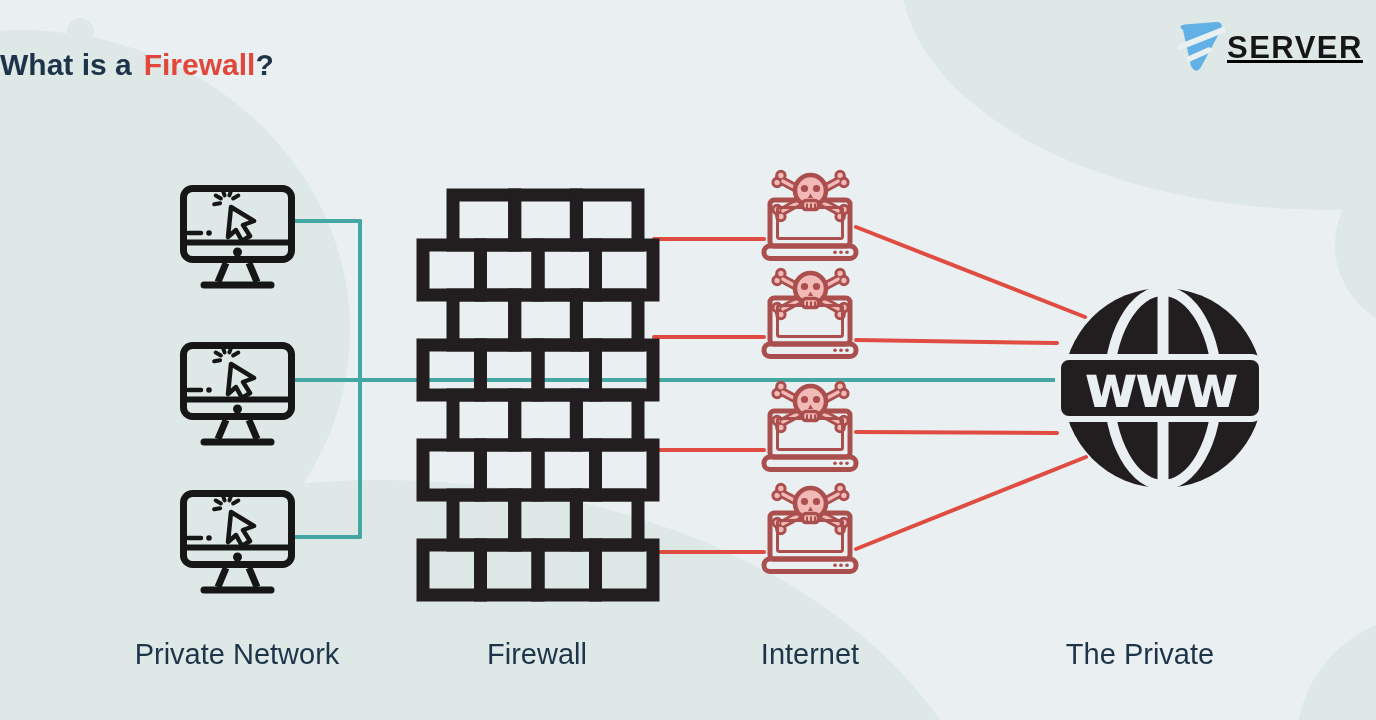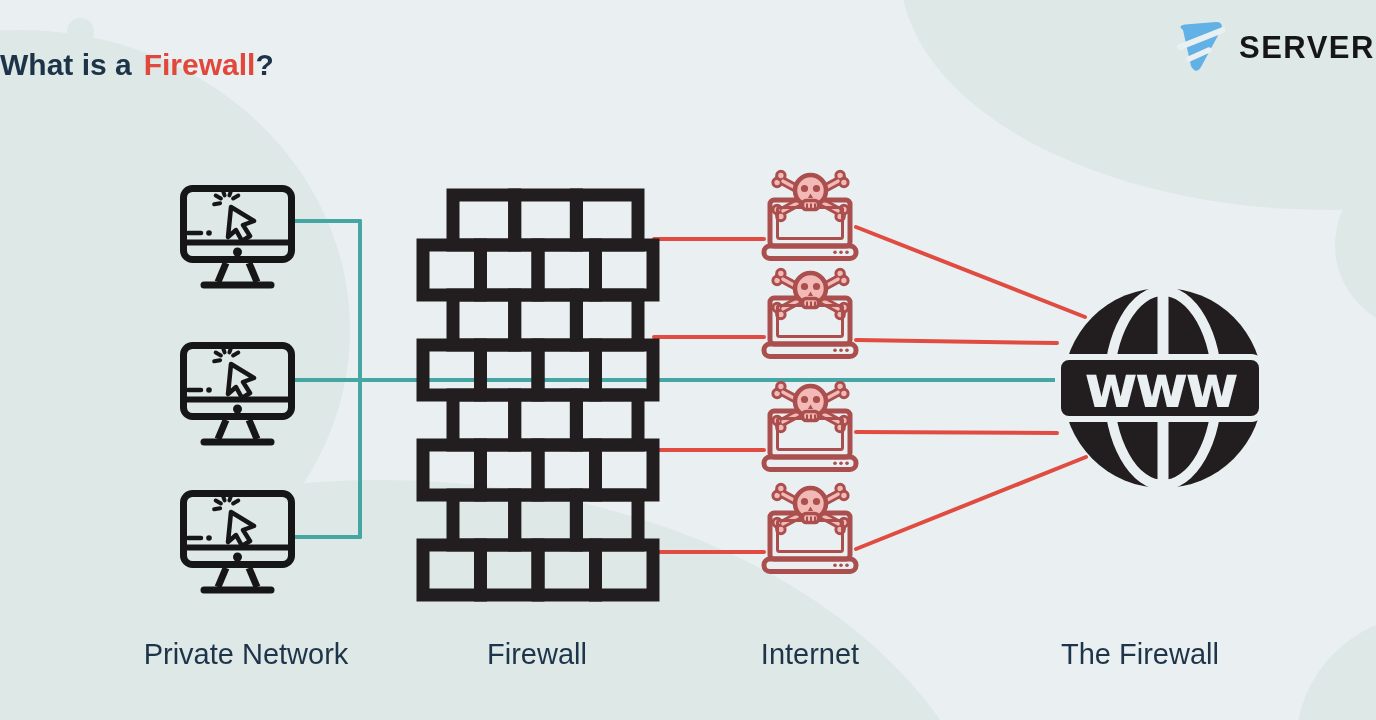--- a/index.html
+++ b/index.html
@@ -17,28 +17,28 @@
   #blob-bottomright{left:1296px;top:615px;width:260px;height:260px;}
 
   #diagram-svg{position:absolute;left:0;top:0;}
 
   .title{
     position:absolute;left:0;top:48px;width:100%;text-align:left;
     font-size:30px;font-weight:600;color:#1d3348;letter-spacing:0px;
   }
   .title .hl{color:#e2473c;font-weight:800;margin-left:12px;}
 
-  .logo{position:absolute;top:20px;left:1173px;display:flex;align-items:center;gap:14px;}
+  .logo{position:absolute;top:20px;left:1173px;display:flex;align-items:center;gap:2px;text-decoration:underline;}
   .logo .brand{font-size:31px;font-weight:800;color:#161616;letter-spacing:1.5px;margin-top:4px;}
 
   .axis-label{
     position:absolute;top:638px;transform:translateX(-50%);
     font-size:29px;font-weight:500;color:#1e3449;white-space:nowrap;
   }
-  #label-private{left:246px;text-align:center;}
+  #label-private{left:237px;text-align:center;}
   #label-firewall{left:537px;}
   #label-attackers{left:810px;}
   #label-internet{left:1140px;}
 </style>
 </head>
 <body>
 
 <div class="blob" id="blob-topleft"></div>
 <div class="blob" id="blob-left"></div>
 <div class="blob" id="blob-topright"></div>
@@ -198,13 +198,13 @@
     <path d="M10,10 Q4,6 12,4.5 L43,2 Q51,2 48,10 L28,47 Q23,55 18,46 Z" fill="#62b1e6"></path>
     <line x1="7" y1="27" x2="50" y2="10" stroke="#eaf0f1" stroke-width="6" stroke-linecap="round"></line>
     <line x1="16" y1="39" x2="36" y2="30" stroke="#eaf0f1" stroke-width="5.5" stroke-linecap="round"></line>
   </svg>
   <span class="brand">SERVER</span>
 </div>
 
 <div class="axis-label" id="label-private">Private Network</div>
 <div class="axis-label" id="label-firewall">Firewall</div>
 <div class="axis-label" id="label-attackers">Internet</div>
-<div class="axis-label" id="label-internet">The Firewall</div>
+<div class="axis-label" id="label-internet">The Private</div>
 
 </body></html>

